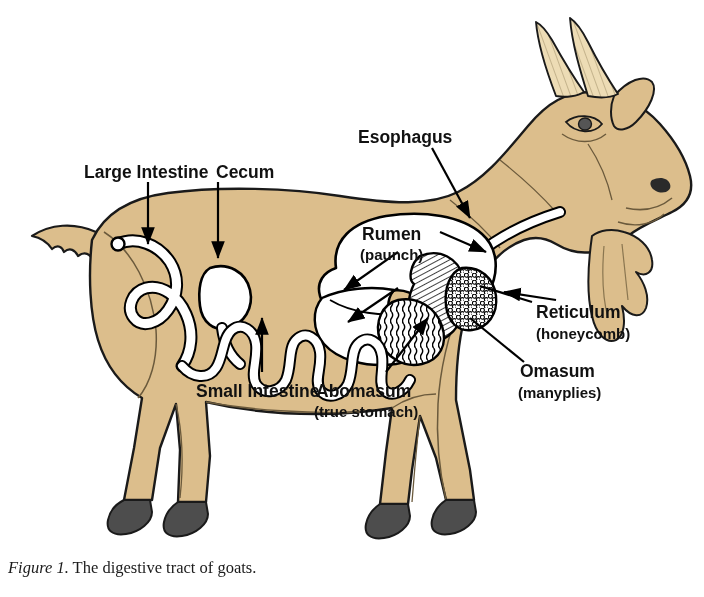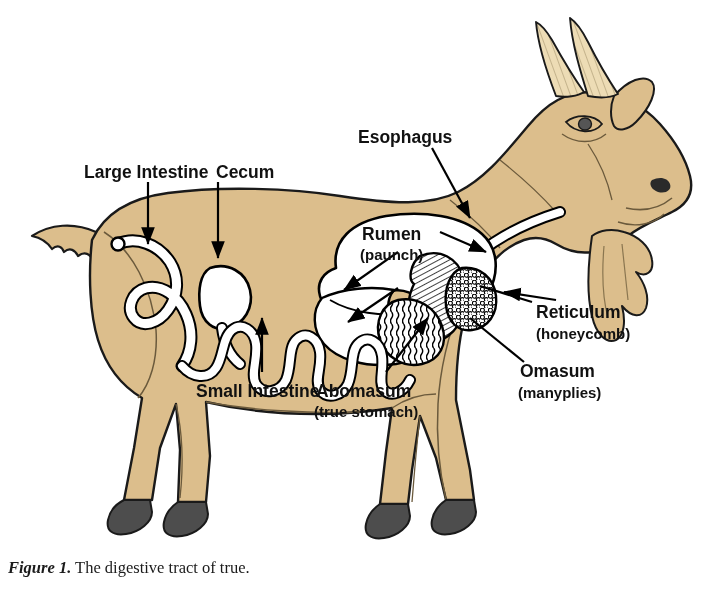--- a/index.html
+++ b/index.html
@@ -40,21 +40,21 @@
   .caption-text {
     position: absolute;
     left: 8px;
     top: 13px;
     font-family: "Liberation Serif", serif;
     font-size: 16.5px;
     color: #1b1b1b;
     white-space: nowrap;
   }
   .caption-label {
-    font-weight: bold;
+    font-weight: normal;
     font-style: italic;
   }
   .svg-label {
     font-family: "Liberation Sans", sans-serif;
     font-weight: bold;
     fill: #111111;
   }
   .svg-label-main { font-size: 17.5px; }
   .svg-label-sub  { font-size: 15px; }
 </style>
@@ -304,17 +304,17 @@
 
       <text class="svg-label svg-label-main" x="196" y="397">Small Intestine</text>
 
       <text class="svg-label svg-label-main" x="316" y="397">Abomasum</text>
       <text class="svg-label svg-label-sub" x="314" y="417">(true stomach)</text>
     </g>
   </svg>
 
   <div class="caption-bar">
     <div class="caption-text">
-      <span class="caption-label">Figure 1.</span><span> The digestive tract of true.</span>
+      <span class="caption-label">Figure 1.</span><span> The digestive tract of goats.</span>
     </div>
   </div>
 
 </div>
 
 </body></html>

